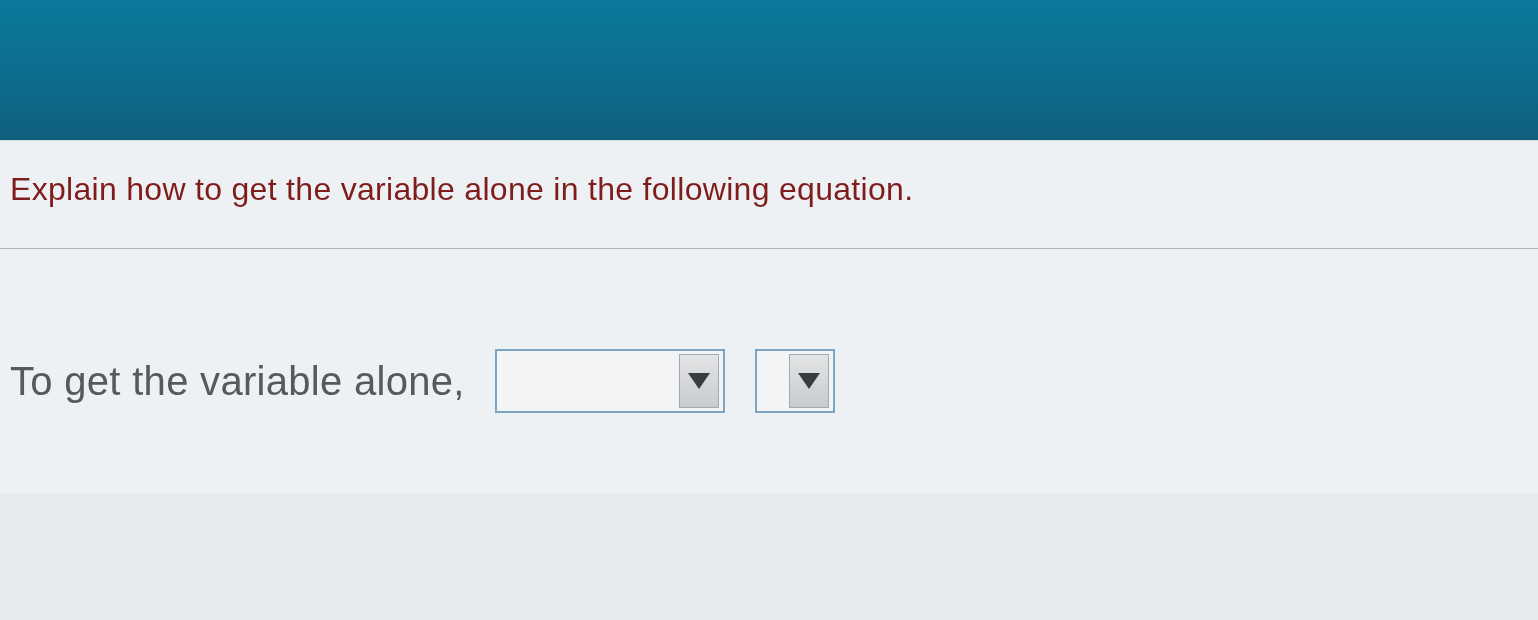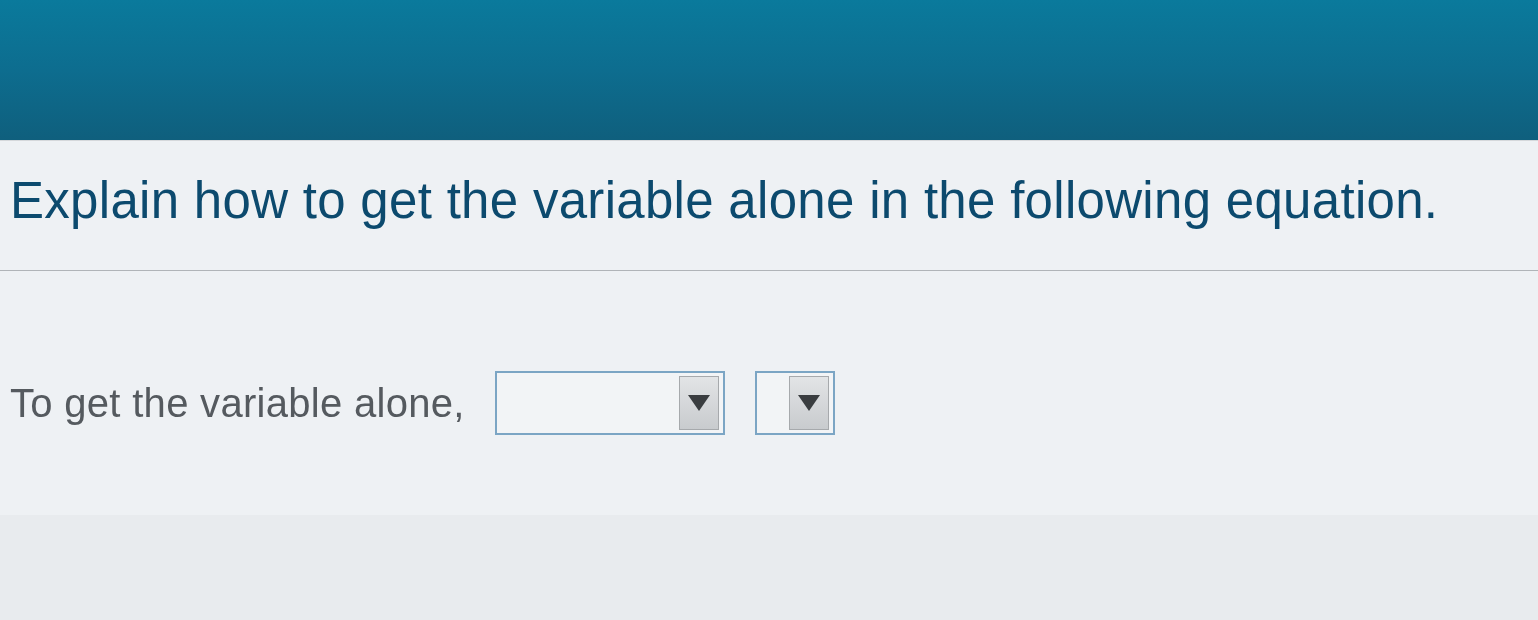--- a/index.html
+++ b/index.html
@@ -22,22 +22,22 @@
     .content-area {
       width: 100%;
       background: #eef1f4;
     }
     .question-section {
       padding: 30px 10px 40px 10px;
       border-bottom: 1px solid #b0b4b8;
       border-top: 1px solid #d5d8db;
     }
     .question-text {
-      font-size: 51px;
-      color: #0c4a6e;
+      font-size: 32px;
+      color: #7f1d1d;
       font-weight: 400;
       letter-spacing: 0.3px;
     }
     .answer-section {
       padding: 100px 10px 80px 10px;
       display: flex;
       align-items: center;
       gap: 30px;
     }
     .answer-text {

